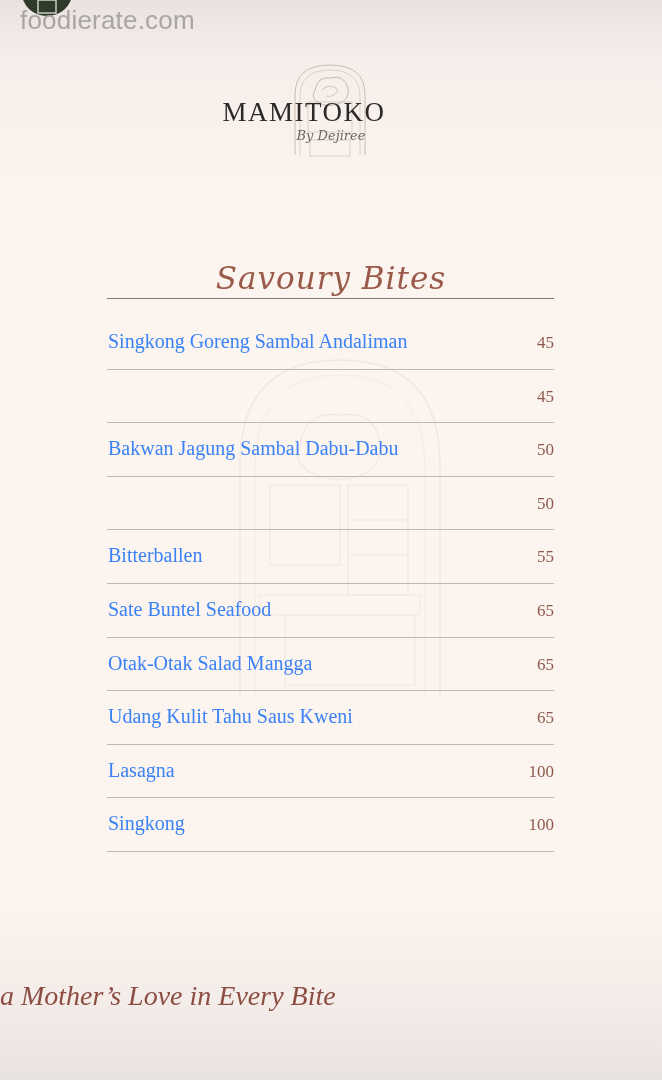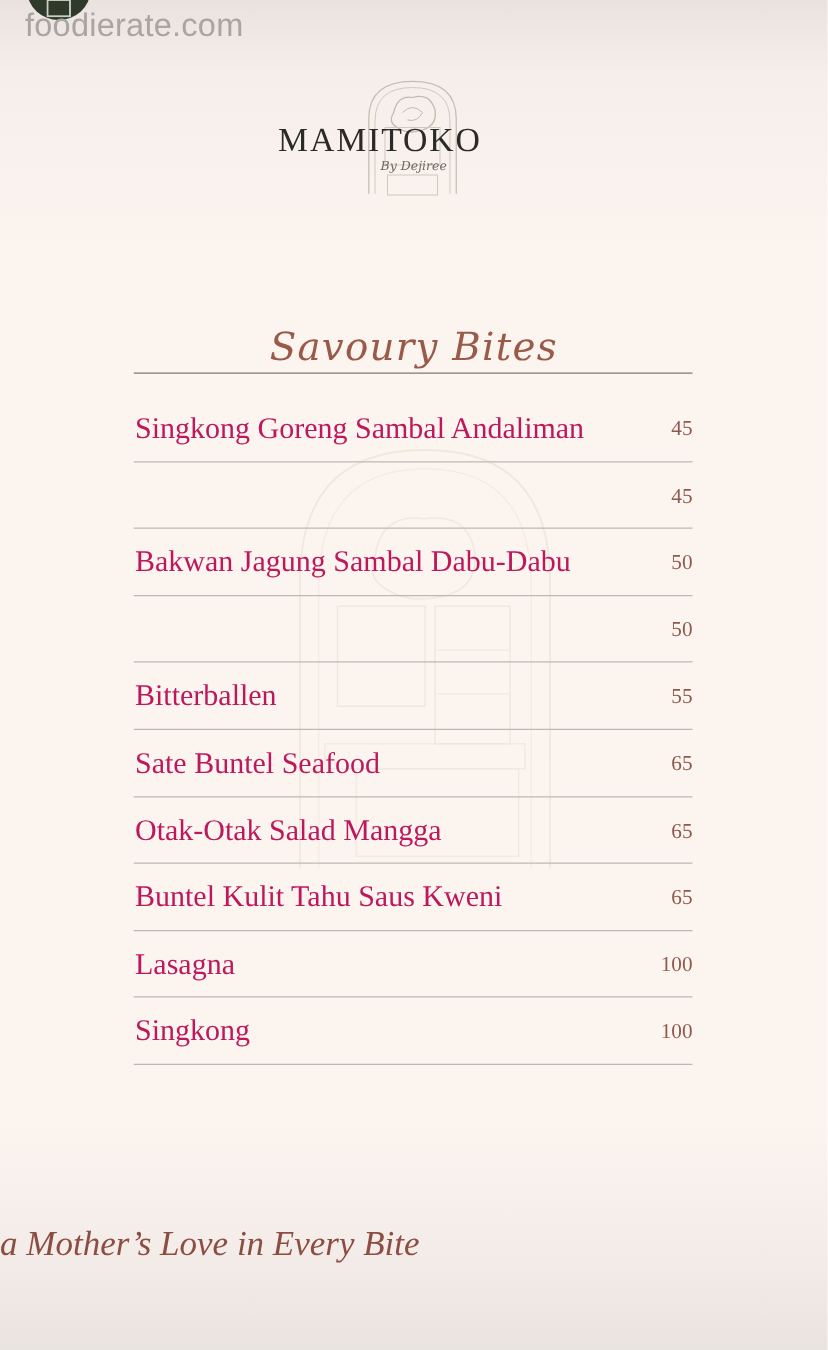--- a/index.html
+++ b/index.html
@@ -22,39 +22,39 @@
       position: absolute; left: 230px; top: 60px; width: 200px; height: 100px;
     }
     .logo svg { position: absolute; left: 0; top: 0; }
     .brand {
       position: absolute; left: 0; width: 608px; top: 97px; text-align: center;
       font-size: 27px; color: #2c2a28; letter-spacing: 1.5px; font-weight: normal;
     }
     .brand-sub {
       position: absolute; left: 0; width: 662px; top: 128px; text-align: center;
       font-family: "DejaVu Serif", serif; font-style: italic;
-      font-size: 10px; color: #6d6761;
+      font-size: 13px; color: #6d6761;
     }
     .section-title {
       position: absolute; left: 0; width: 662px; top: 248px; text-align: center;
       font-family: "DejaVu Serif", serif; font-style: italic;
       font-size: 31px; color: #9a5a4a; letter-spacing: 1px; margin-top: 12px;
     }
     .title-rule {
       position: absolute; left: 107px; width: 447px; top: 298px; height: 1px; background: #7e7874;
     }
     .menu {
       position: absolute; left: 107px; width: 447px; top: 316px;
     }
     .menu-row {
       position: relative; height: 53.6px; border-bottom: 1px solid #bdb8b5;
       box-sizing: border-box;
     }
     .menu-row .name {
-      position: absolute; left: 1px; top: 14px; font-size: 24px; color: #be185d;
+      position: absolute; left: 1px; top: 14px; font-size: 20px; color: #3b82f6;
     }
     .menu-row .price {
       position: absolute; right: 0; top: 17px; font-size: 17px; color: #8f5a4d;
     }
     .bg-art {
       position: absolute; left: 230px; top: 355px; width: 220px; height: 340px; opacity: 0.5;
     }
     .tagline {
       position: absolute; left: 0; width: 662px; top: 980px; text-align: left;
       font-style: italic; font-size: 28px; color: #8c4d43;
@@ -121,21 +121,21 @@
   </div>
   <div class="menu-row">
     <span class="name">Sate Buntel Seafood</span>
     <span class="price">65</span>
   </div>
   <div class="menu-row">
     <span class="name">Otak-Otak Salad Mangga</span>
     <span class="price">65</span>
   </div>
   <div class="menu-row">
-    <span class="name">Buntel Kulit Tahu Saus Kweni</span>
+    <span class="name">Udang Kulit Tahu Saus Kweni</span>
     <span class="price">65</span>
   </div>
   <div class="menu-row">
     <span class="name">Lasagna</span>
     <span class="price">100</span>
   </div>
   <div class="menu-row">
     <span class="name">Singkong</span>
     <span class="price">100</span>
   </div>

